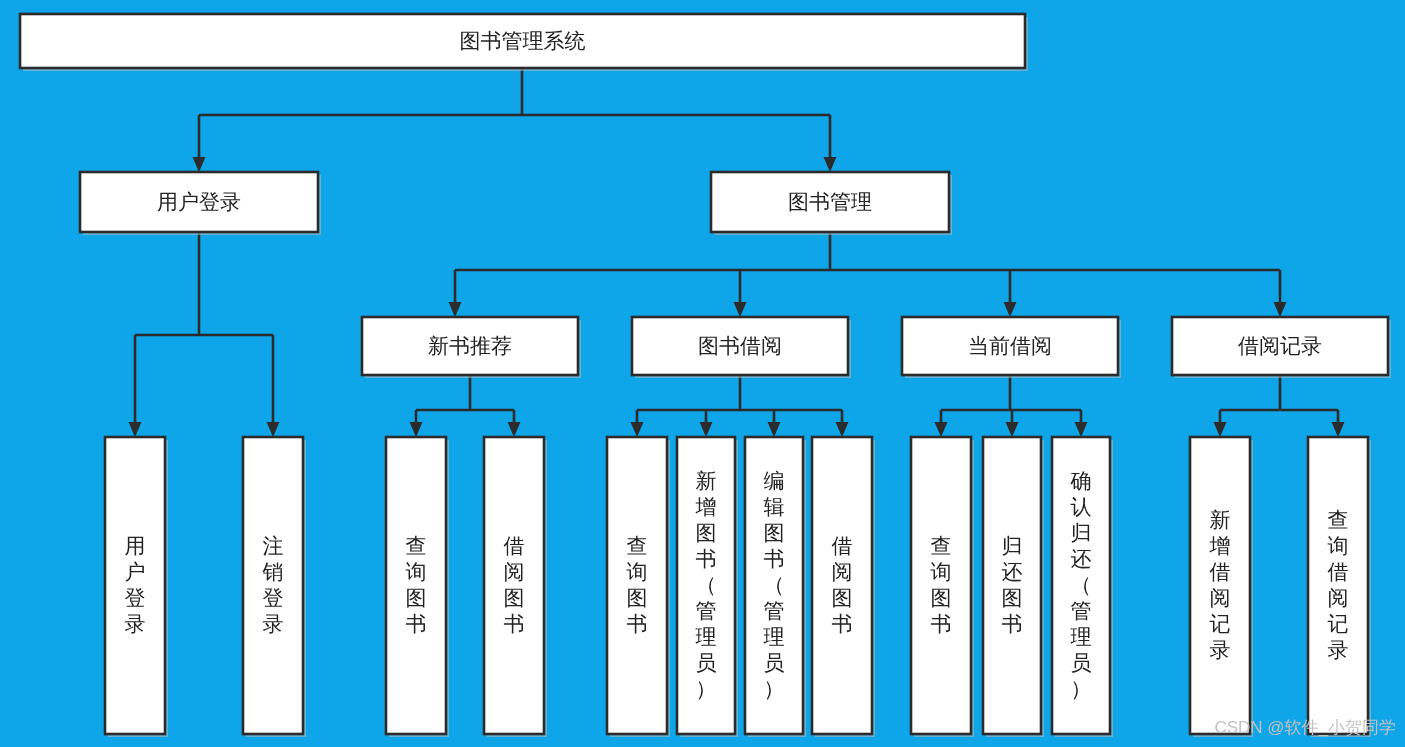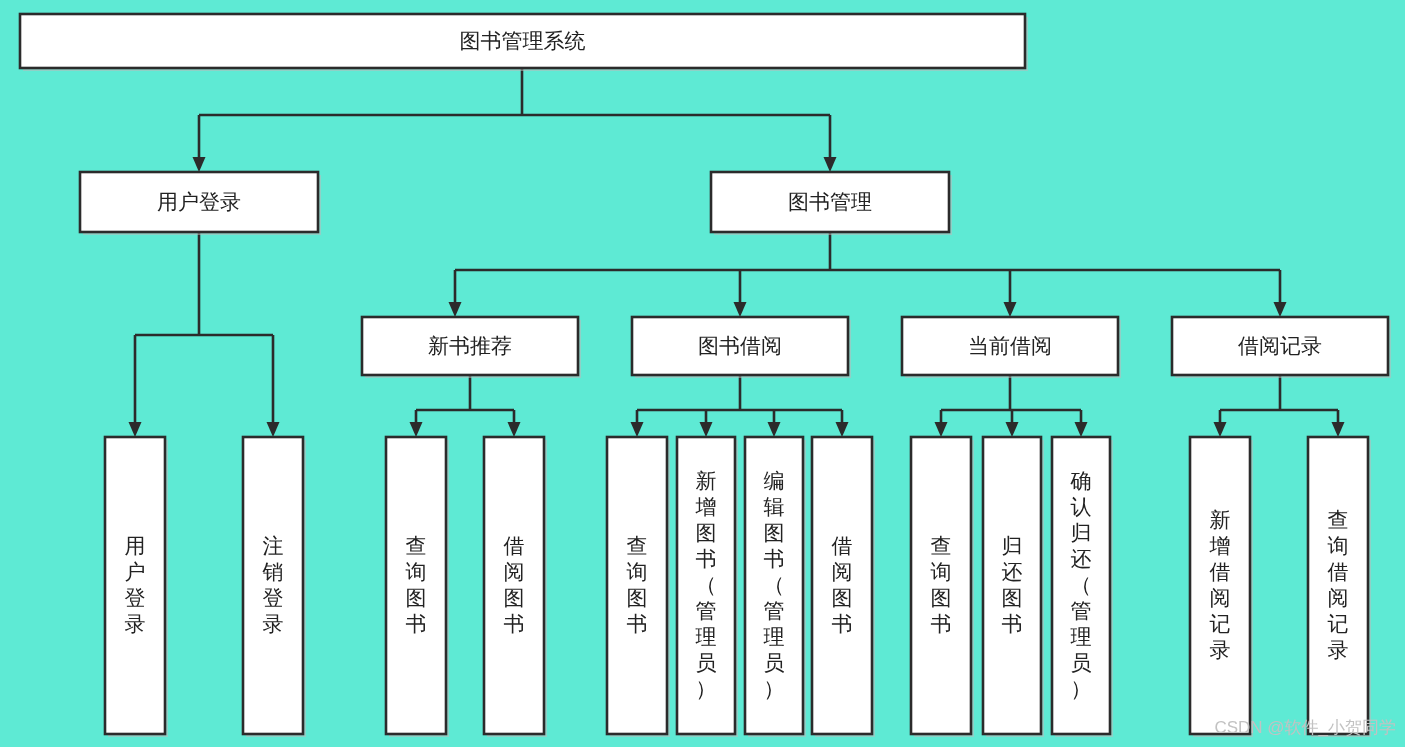--- a/index.html
+++ b/index.html
@@ -8,21 +8,21 @@
     padding: 0;
     background: #ffffff;
   }
   body {
     font-family: "Liberation Sans", "DejaVu Sans", sans-serif;
   }
   #diagram-root {
     position: relative;
     width: 1405px;
     height: 747px;
-    background: #5eead4;
+    background: #0ea5e9;
     overflow: hidden;
   }
   svg#tree-svg {
     position: absolute;
     top: 0;
     left: 0;
     width: 1405px;
     height: 747px;
     display: block;
   }

